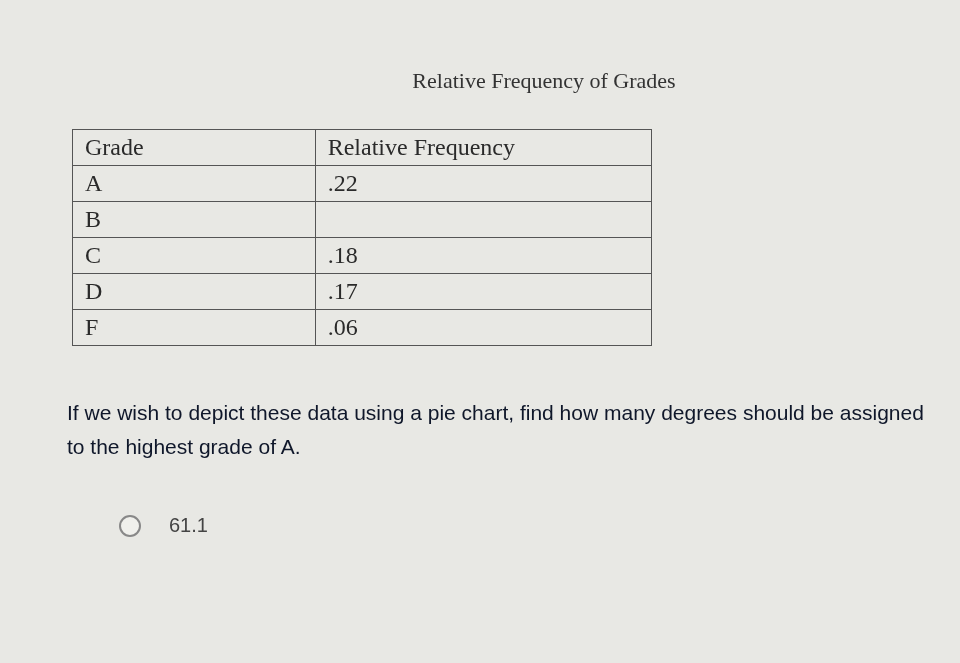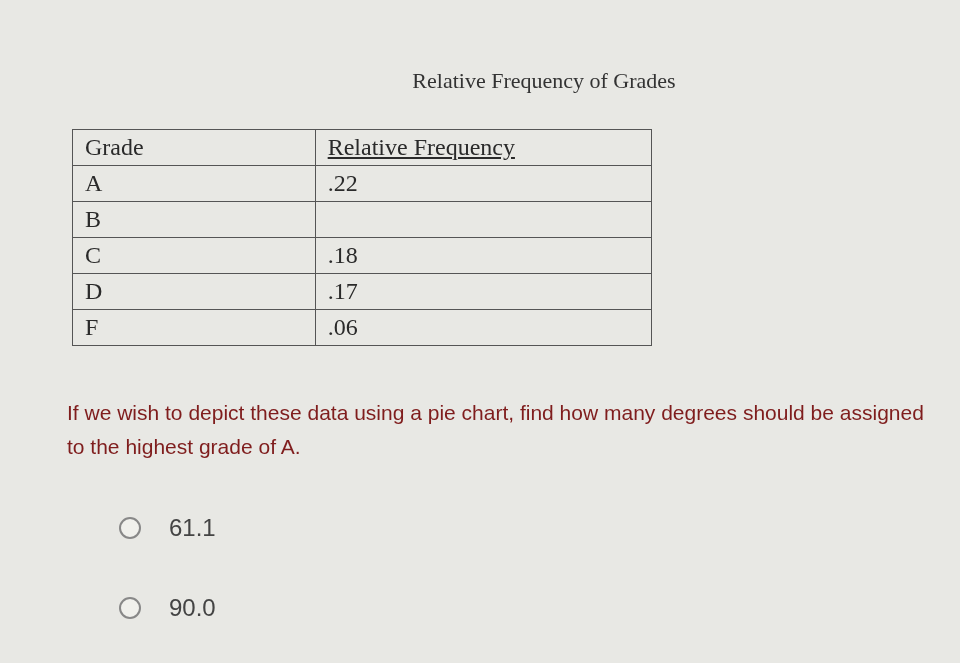--- a/index.html
+++ b/index.html
@@ -40,39 +40,38 @@
       height: 36px;
     }
     .data-table th {
       font-weight: normal;
     }
     .col-grade {
       width: 250px;
     }
     .col-freq {
       width: 346px;
-      text-decoration: underline;
     }
     .question-text {
       font-family: Arial, Helvetica, sans-serif;
       font-size: 21px;
-      color: #7f1d1d;
+      color: #0f172a;
       margin-left: 5px;
       margin-bottom: 35px;
       line-height: 1.6;
     }
     .options {
       margin-left: 25px;
     }
     .option {
       display: flex;
       align-items: center;
       margin-bottom: 20px;
       font-family: Arial, Helvetica, sans-serif;
-      font-size: 24px;
+      font-size: 20px;
       color: #444;
       cursor: pointer;
     }
     .radio-circle {
       width: 22px;
       height: 22px;
       border: 2px solid #888;
       border-radius: 50%;
       margin-right: 12px;
       background: #f0f0ec;
@@ -113,17 +112,13 @@
 </tbody>
   </table>
 
 <div class="question-text">If we wish to depict these data using a pie chart, find how many degrees should be assigned to the highest grade of A.</div>
 
 <div class="options">
   <div class="option">
     <span class="radio-circle"></span>
     <span>61.1</span>
   </div>
-  <div class="option">
-    <span class="radio-circle"></span>
-    <span>90.0</span>
-  </div>
 </div>
 
 </body></html>

